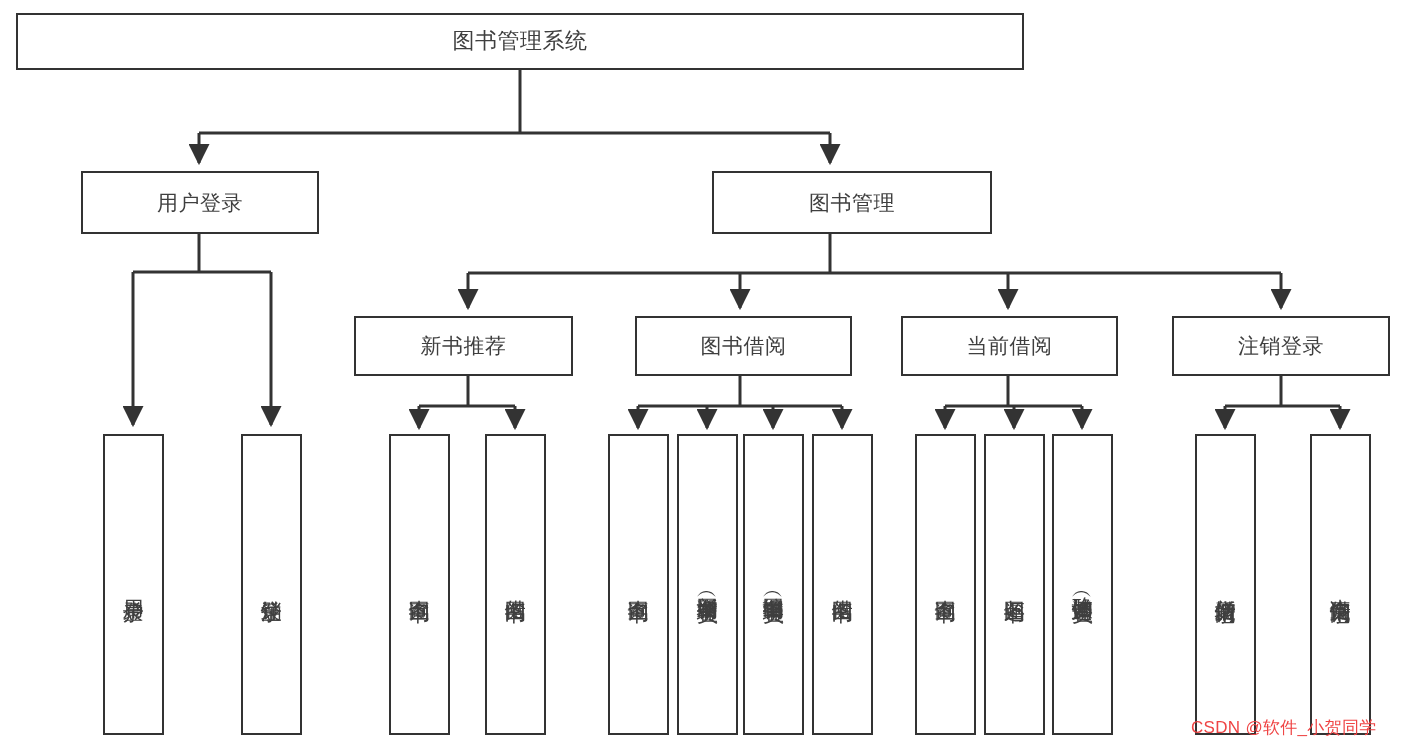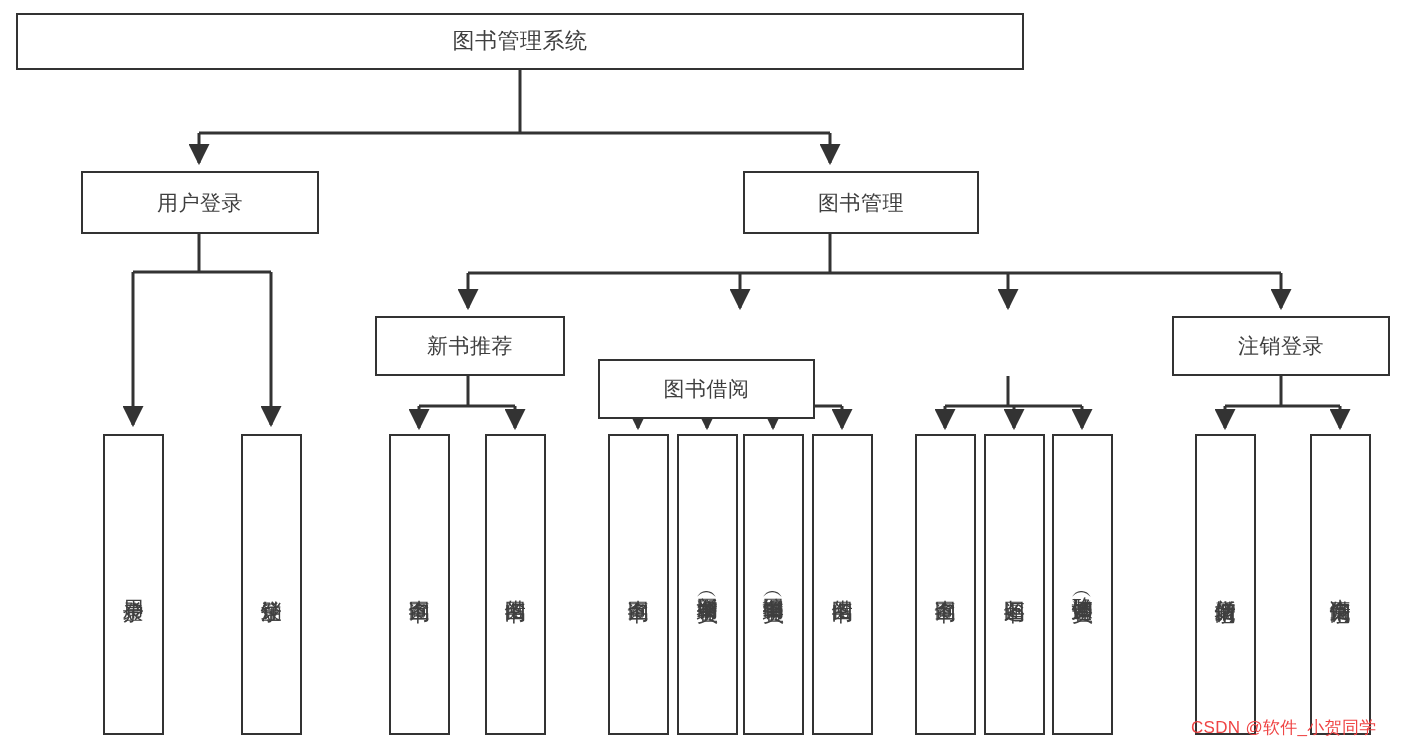--- a/index.html
+++ b/index.html
@@ -115,29 +115,32 @@
     </g>
   </svg>
 
   <div class="node root" style="left:16px; top:13px; width:1008px; height:57px;">
     <span class="label">图书管理系统</span>
   </div>
 
   <div class="node" style="left:81px; top:171px; width:238px; height:63px;">
     <span class="label">用户登录</span>
   </div>
-  <div class="node" style="left:743px; top:171px; width:236px; height:63px;">
+  <div class="node" style="left:712px; top:171px; width:280px; height:63px;">
     <span class="label">图书管理</span>
   </div>
 
-  <div class="node" style="left:375px; top:316px; width:190px; height:60px;">
+  <div class="node" style="left:354px; top:316px; width:219px; height:60px;">
     <span class="label">新书推荐</span>
   </div>
-  <div class="node" style="left:598px; top:316px; width:217px; height:60px;margin-top:43px;">
+  <div class="node" style="left:635px; top:316px; width:217px; height:60px;">
     <span class="label">图书借阅</span>
+  </div>
+  <div class="node" style="left:901px; top:316px; width:217px; height:60px;">
+    <span class="label">当前借阅</span>
   </div>
   <div class="node" style="left:1172px; top:316px; width:218px; height:60px;">
     <span class="label">注销登录</span>
   </div>
 
   <div class="node vert" style="left:103px; top:434px; width:61px; height:301px;">
     <span class="label">用户登录</span>
   </div>
   <div class="node vert" style="left:241px; top:434px; width:61px; height:301px;">
     <span class="label">注销登录</span>

